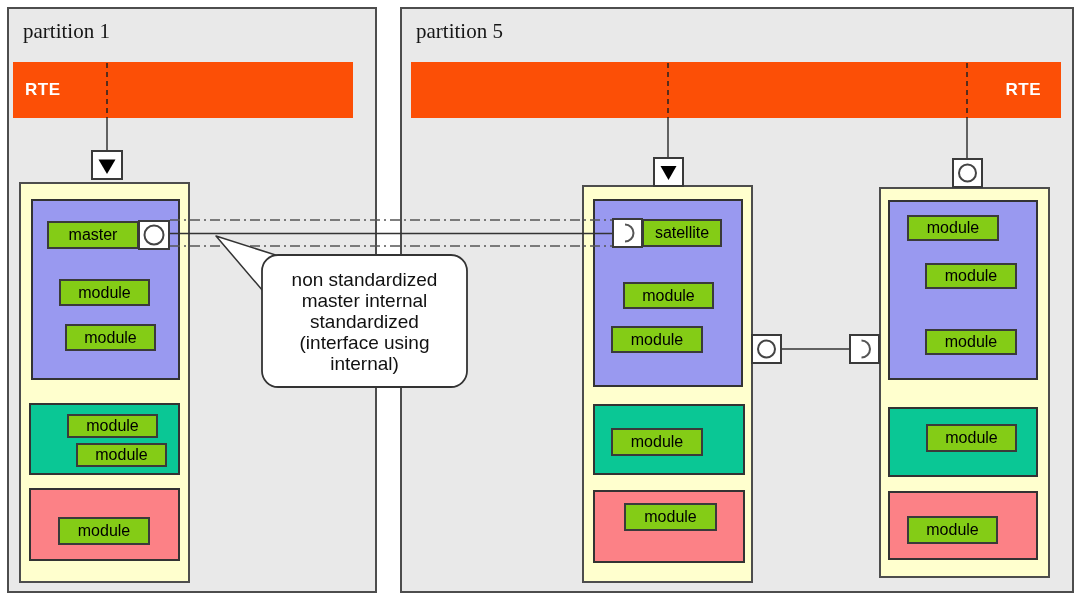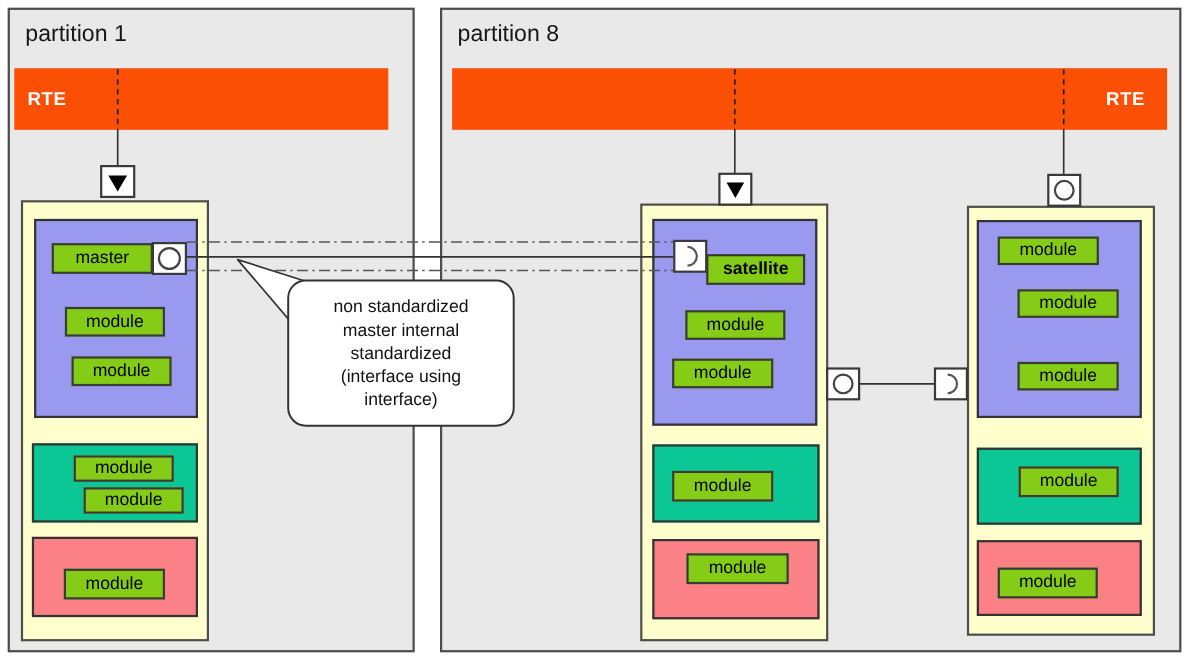--- a/index.html
+++ b/index.html
@@ -2,21 +2,21 @@
 <html><head>
 <meta charset="utf-8">
 <style>
   html,body { margin:0; padding:0; background:#ffffff; }
   * { box-sizing:border-box; }
   .canvas {
     position:relative; width:1080px; height:600px;
     font-family:"Liberation Sans", sans-serif; background:#ffffff; overflow:hidden;
   }
   .panel {
-    position:absolute; background:#e9e9e9; border:2px solid #4d4d4d;
+    position:absolute; background:#e9e9e9; border:2px solid #4d4d4d;font-family:Liberation Serif, serif;
   }
   .panel-title {
     position:absolute; left:14px; top:10px; font-size:21px; color:#161616;
   }
   .rte {
     position:absolute; background:#fc4f06; color:#ffffff; font-weight:bold;
     font-size:17px; display:flex; align-items:center; letter-spacing:0.5px;
   }
   .rte.left   { justify-content:flex-start; padding-left:12px; }
   .rte.right  { justify-content:flex-end;  padding-right:20px; }
@@ -32,34 +32,34 @@
     display:flex; align-items:center; justify-content:center;
     font-size:16px; color:#000000; white-space:nowrap;
   }
   .overlay {
     position:absolute; left:0; top:0; width:1080px; height:600px;
     z-index:5; pointer-events:none;
   }
   .callout-text {
     position:absolute; left:262px; top:255px; width:205px; height:132px;
     z-index:6; display:flex; flex-direction:column; align-items:center;
-    justify-content:center; font-size:16px; line-height:21px; color:#111;
+    justify-content:center; font-size:19px; line-height:21px; color:#111;
     text-align:center;
   }
 </style>
 </head>
 <body>
 
 <div class="canvas">
 
   <div class="panel" style="left:7px; top:7px; width:370px; height:586px;">
     <div class="panel-title">partition 1</div>
   </div>
   <div class="panel" style="left:400px; top:7px; width:674px; height:586px;">
-    <div class="panel-title">partition 8</div>
+    <div class="panel-title">partition 5</div>
   </div>
 
   <div class="rte left" style="left:13px; top:62px; width:340px; height:56px;">
     <span>RTE</span>
   </div>
   <div class="rte right" style="left:411px; top:62px; width:650px; height:56px;">
     <span>RTE</span>
   </div>
 
   <div class="container" style="left:19px;  top:182px; width:171px; height:401px;"></div>
@@ -78,21 +78,21 @@
   <div class="cluster pink" style="left:593px; top:490px; width:152px; height:73px;"></div>
   <div class="cluster pink" style="left:888px; top:491px; width:150px; height:69px;"></div>
 
   <div class="label" style="left:47px; top:221px; width:92px; height:28px;">master</div>
   <div class="label" style="left:59px; top:279px; width:91px; height:27px;">module</div>
   <div class="label" style="left:65px; top:324px; width:91px; height:27px;">module</div>
   <div class="label" style="left:67px; top:414px; width:91px; height:24px;">module</div>
   <div class="label" style="left:76px; top:443px; width:91px; height:24px;">module</div>
   <div class="label" style="left:58px; top:517px; width:92px; height:28px;">module</div>
 
-  <div class="label" style="left:642px; top:231px; width:90px; height:28px;font-weight:bold;">satellite</div>
+  <div class="label" style="left:642px; top:219px; width:80px; height:28px;">satellite</div>
   <div class="label" style="left:623px; top:282px; width:91px; height:27px;">module</div>
   <div class="label" style="left:611px; top:326px; width:92px; height:27px;">module</div>
   <div class="label" style="left:611px; top:428px; width:92px; height:28px;">module</div>
   <div class="label" style="left:624px; top:503px; width:93px; height:28px;">module</div>
 
   <div class="label" style="left:907px; top:215px; width:92px; height:26px;">module</div>
   <div class="label" style="left:925px; top:263px; width:92px; height:26px;">module</div>
   <div class="label" style="left:925px; top:329px; width:92px; height:26px;">module</div>
   <div class="label" style="left:926px; top:424px; width:91px; height:28px;">module</div>
   <div class="label" style="left:907px; top:516px; width:91px; height:28px;">module</div>
@@ -132,16 +132,16 @@
 
     <polygon points="216,236 285,258 263,291" fill="#ffffff" stroke="#333" stroke-width="1.5" stroke-linejoin="round"></polygon>
     <rect x="262" y="255" width="205" height="132" rx="16" fill="#ffffff" stroke="#333" stroke-width="1.8"></rect>
   </svg>
 
   <div class="callout-text">
     <span>non standardized</span>
     <span>master internal</span>
     <span>standardized</span>
     <span>(interface using</span>
-    <span>interface)</span>
+    <span>internal)</span>
   </div>
 
 </div>
 
 </body></html>

